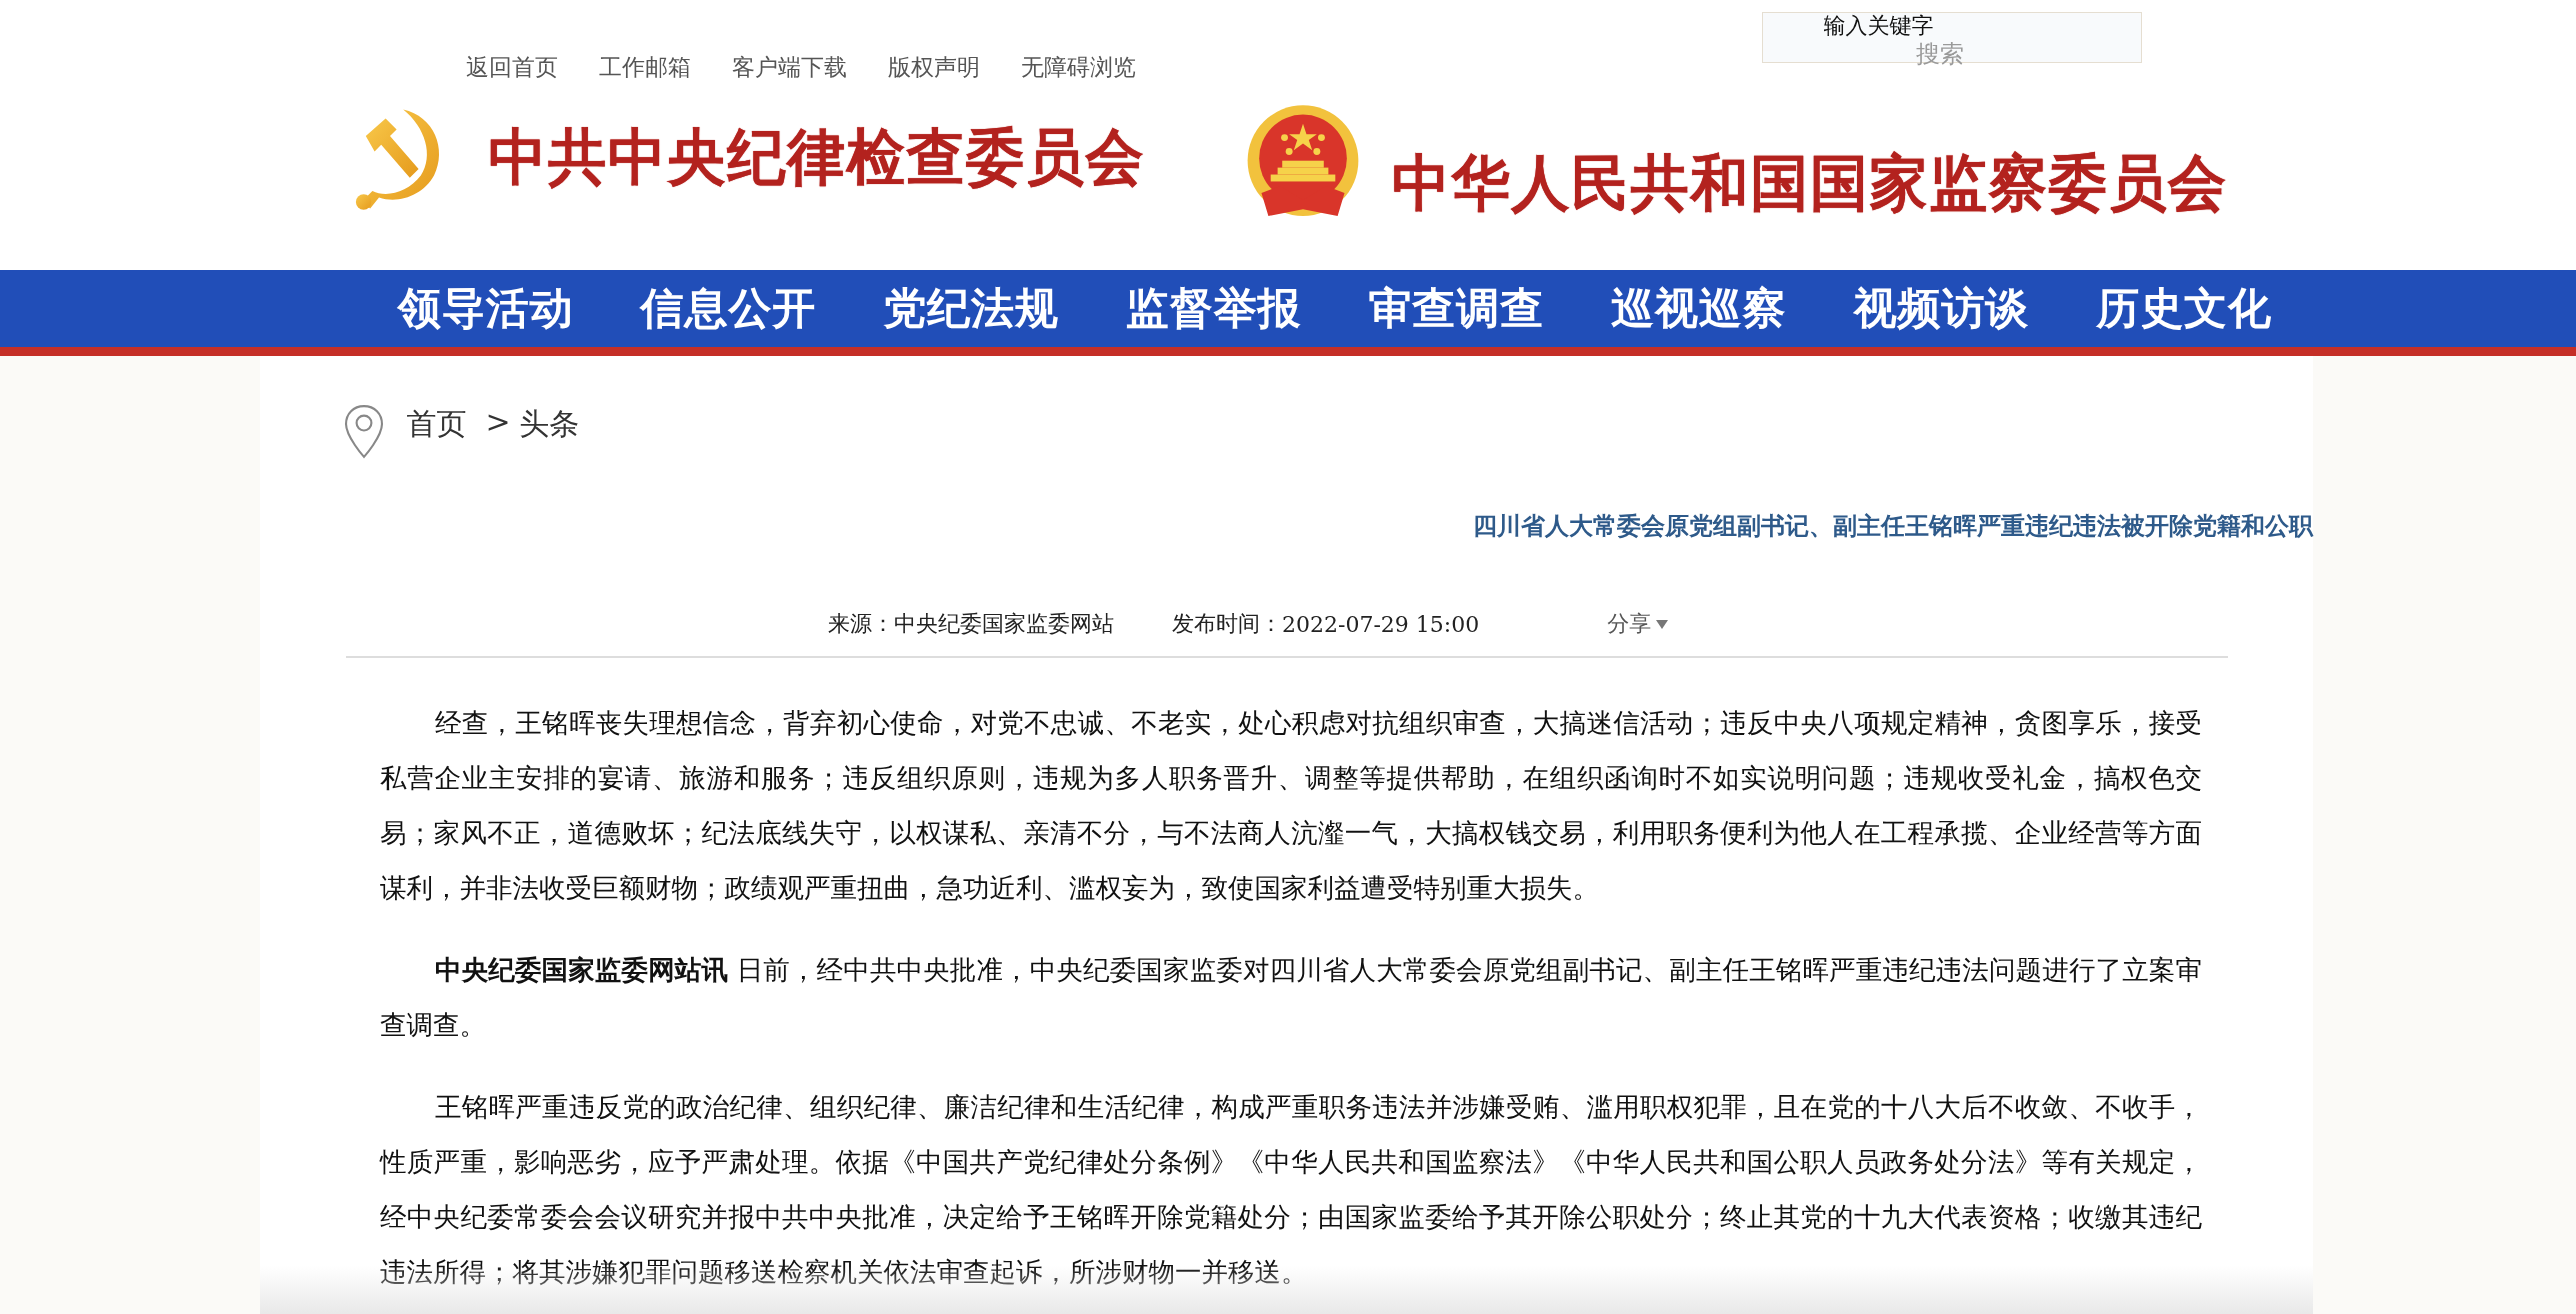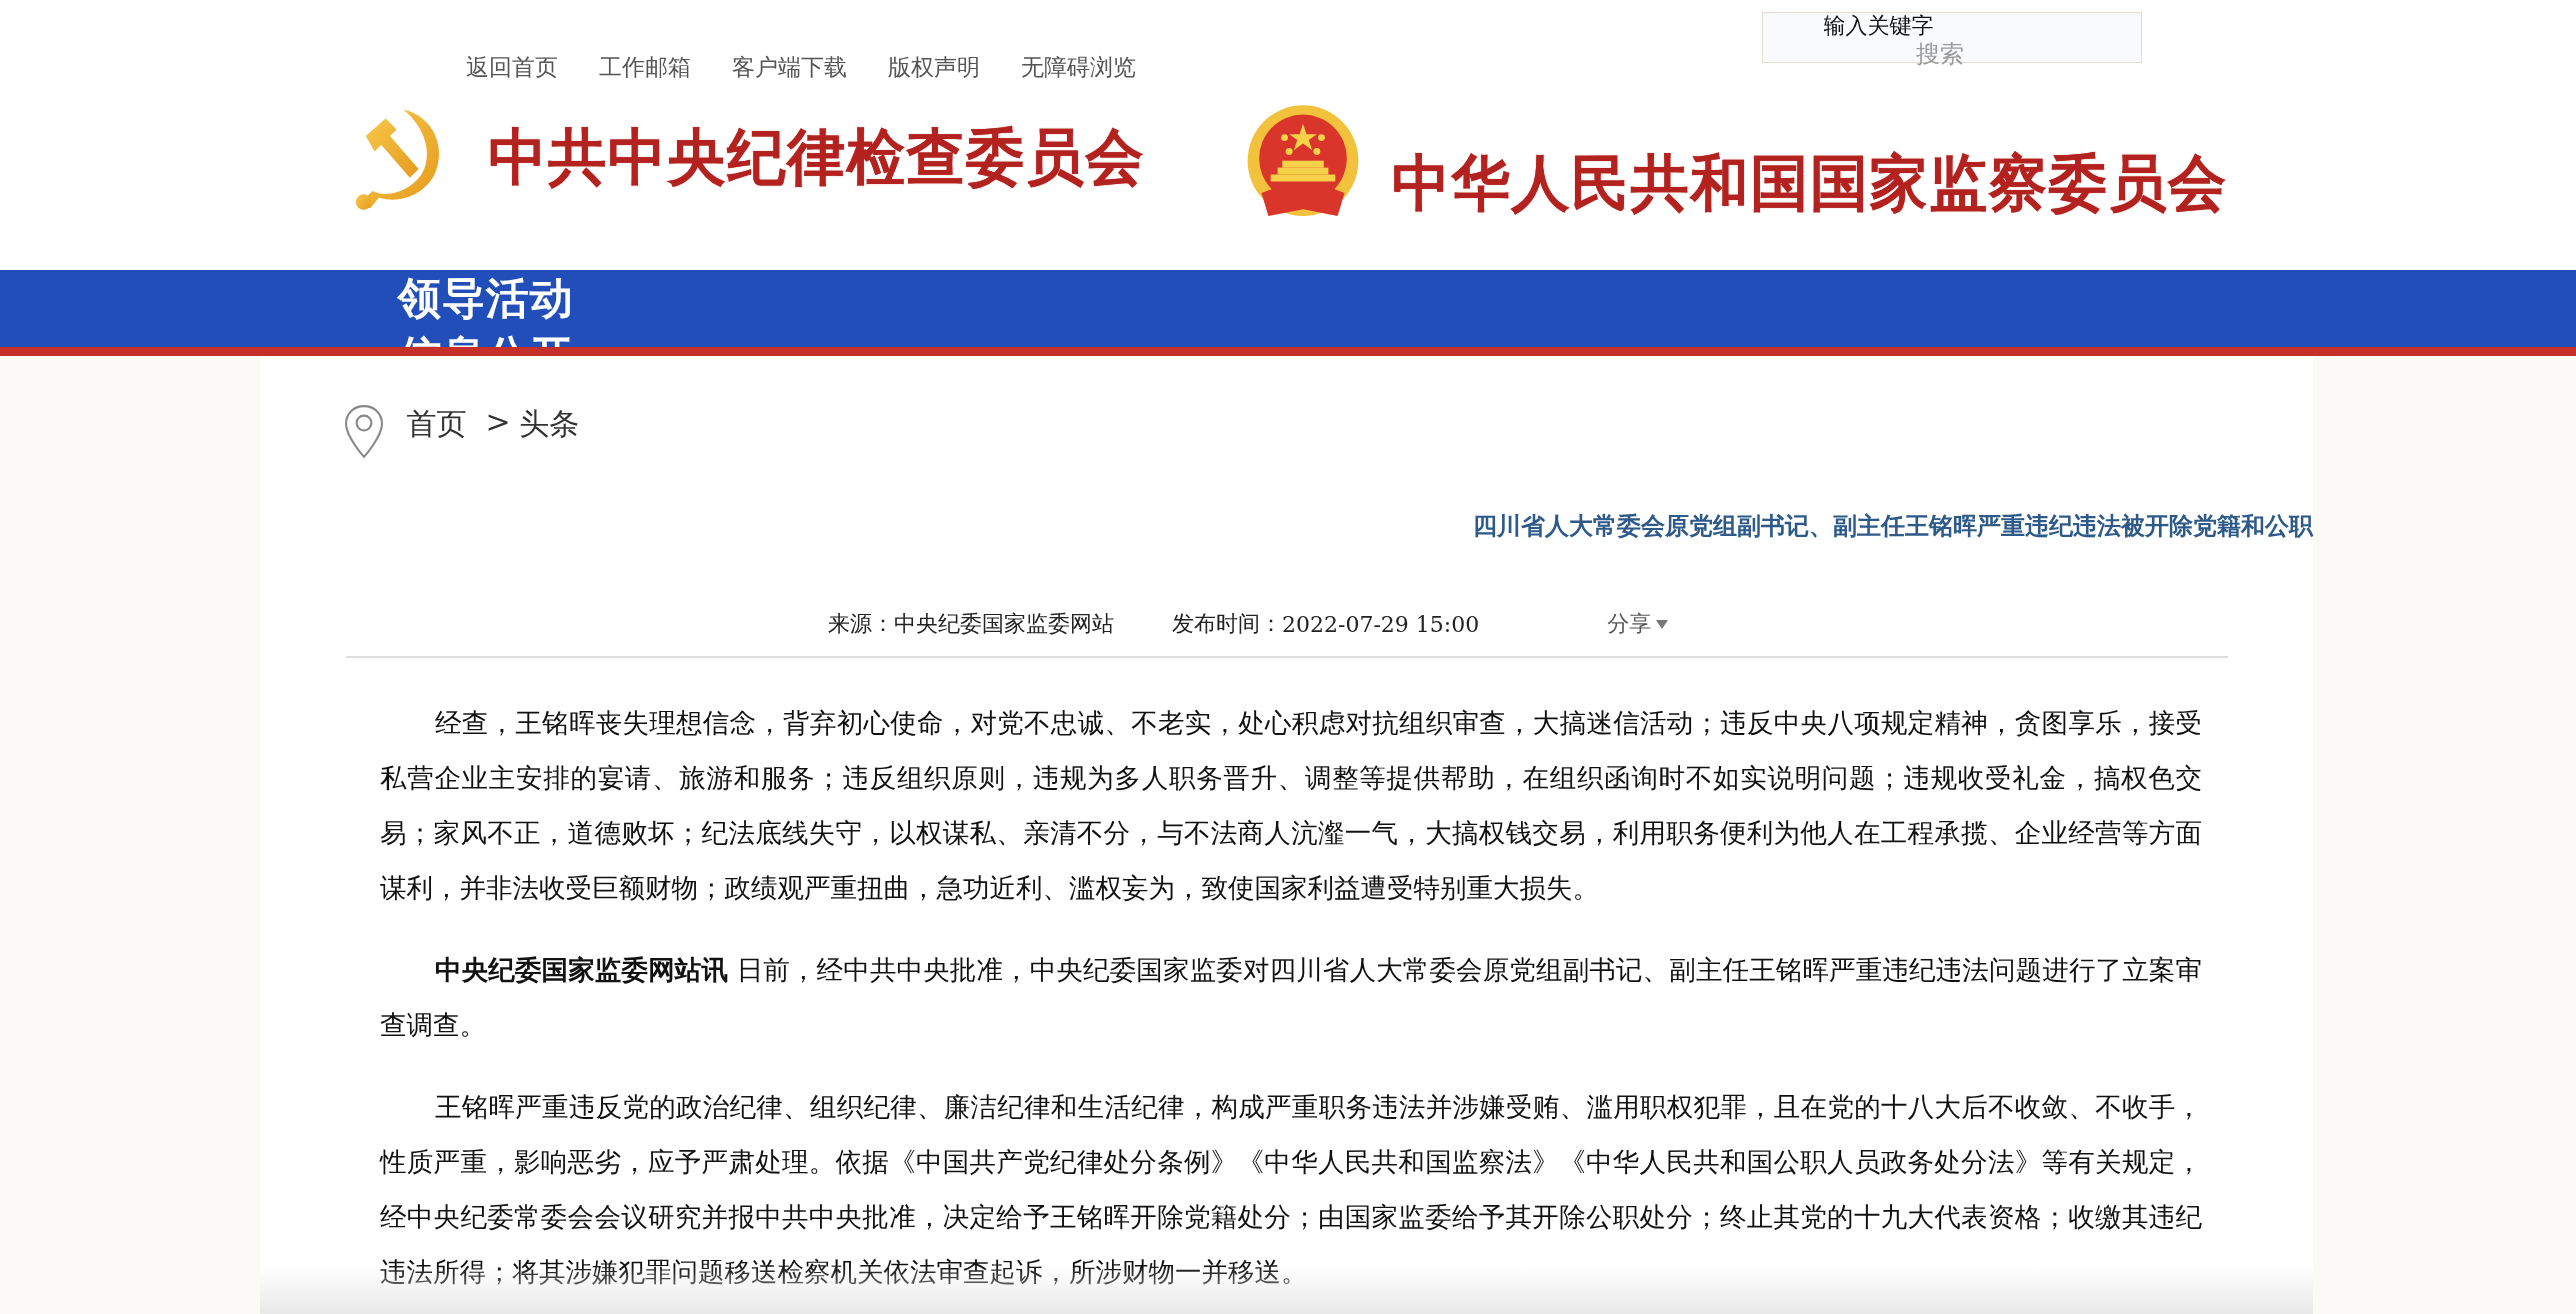--- a/index.html
+++ b/index.html
@@ -42,21 +42,21 @@
   }
   .logo1 .logo-text { margin-left: 32.5px; }
   .logo2 .logo-text { margin-left: 31px; }
 
   
   .nav {
     position: absolute; top: 270px; left: 0; width: 2576px; height: 77px;
     background: #214eb8;
   }
   .nav-red { position: absolute; top: 347px; left: 0; width: 2576px; height: 8.6px; background: #c52f27; }
-  .nav ul { list-style: none; display: flex; position: absolute; left: 398px; top: 0; height: 77px; align-items: center; flex-direction: column; }
+  .nav ul { list-style: none; display: flex; position: absolute; left: 398px; top: 0; height: 77px; align-items: center; }
   .nav li {
     color: #fff; font-size: 43px; font-weight: bold; margin-right: 67px; cursor: pointer;
     letter-spacing: 0.9px; font-family: "DejaVu Serif", serif;
   }
 
   
   .side-left { position: absolute; top: 356px; left: 0; width: 260px; height: 958px; background: #fbfaf7; }
   .side-right { position: absolute; top: 356px; left: 2313px; width: 263px; height: 958px; background: #fbfaf7; }
   .bottom-fade {
     position: absolute; left: 260px; top: 1266px; width: 2053px; height: 48px;

